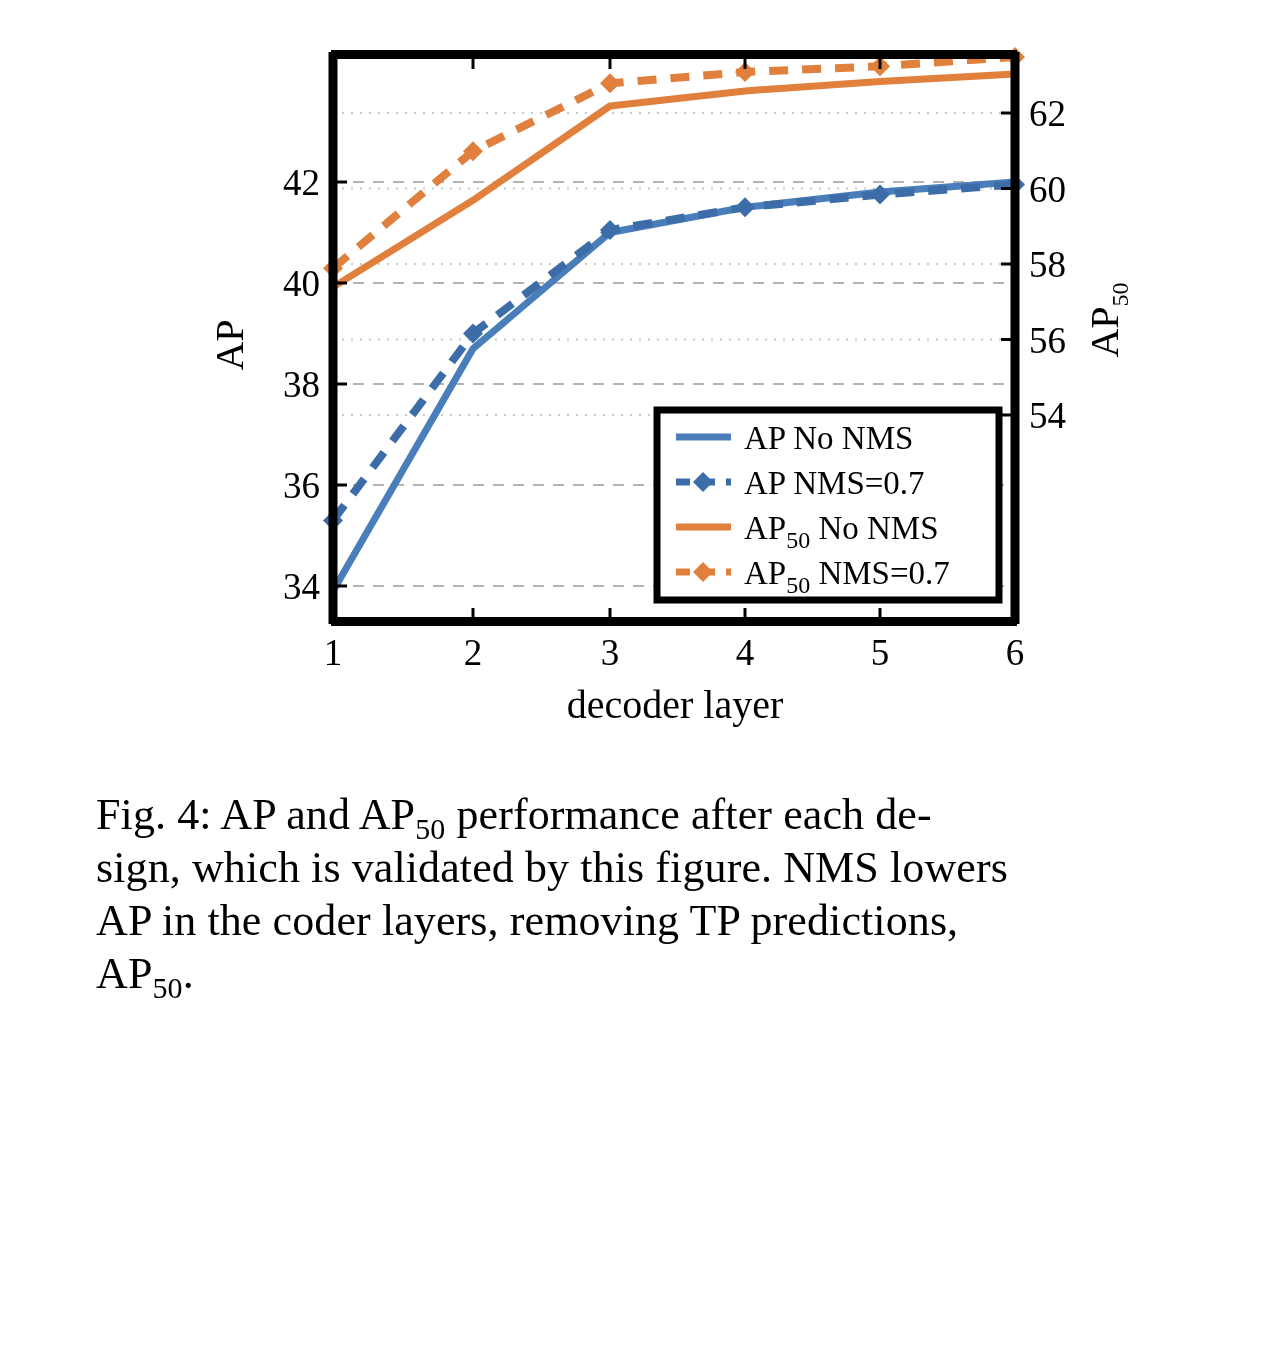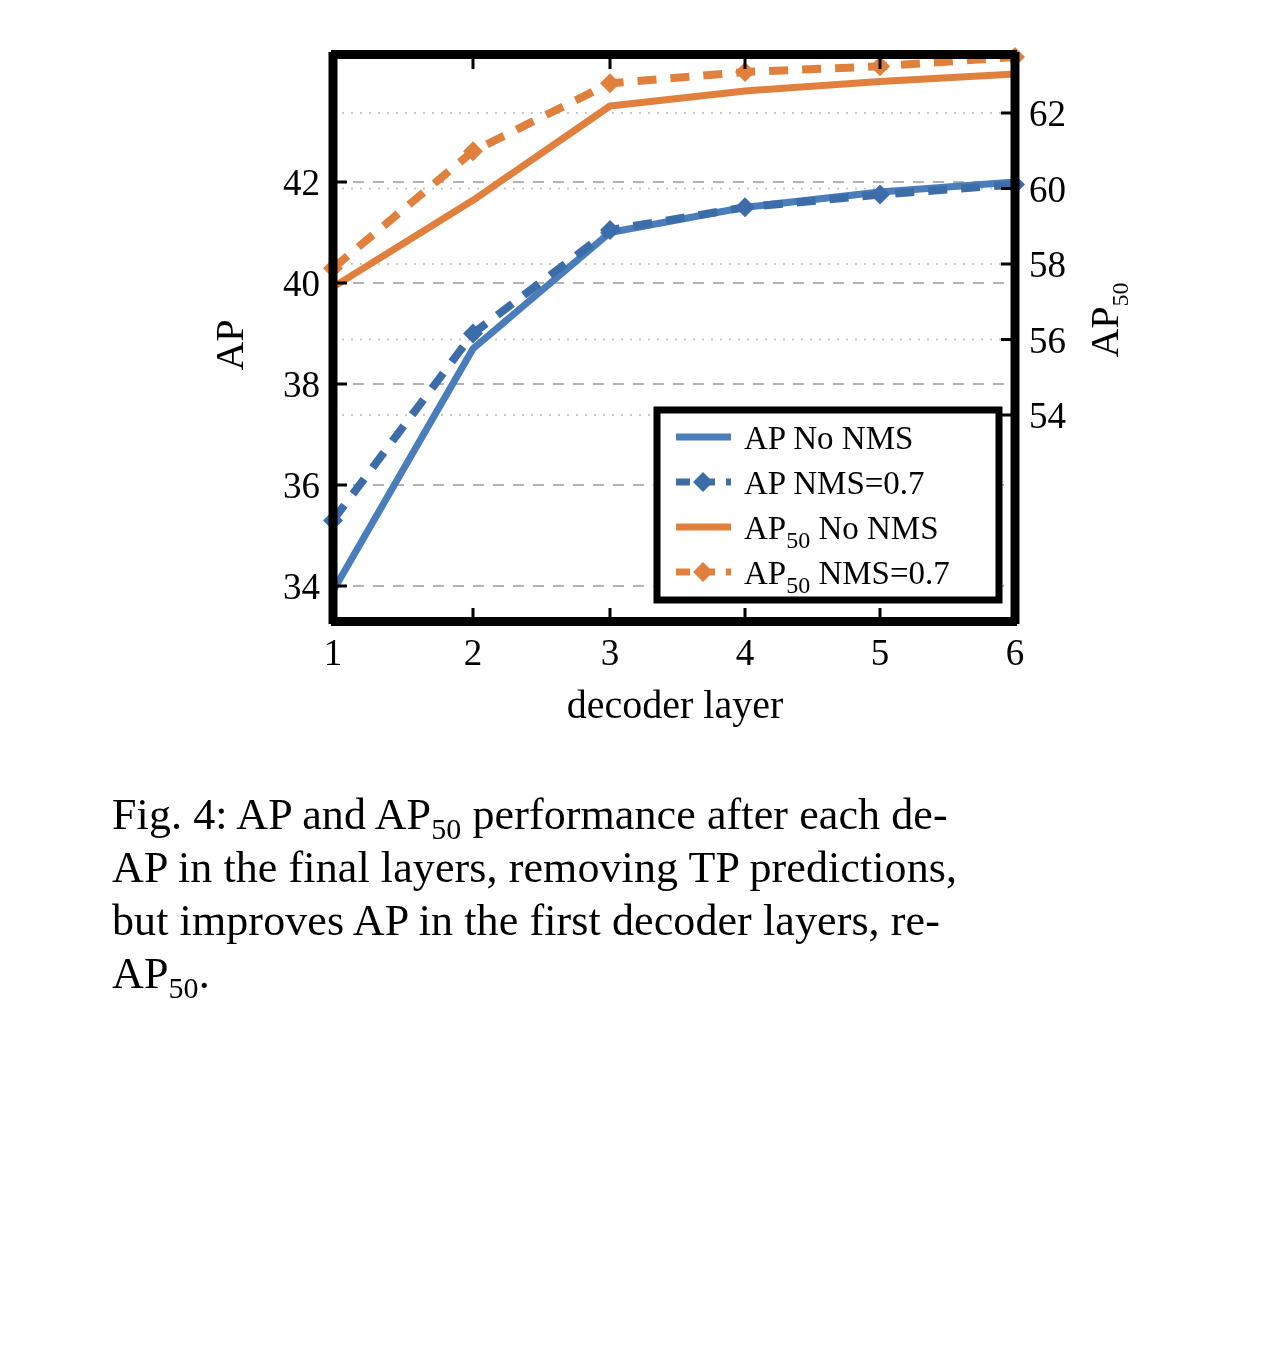--- a/index.html
+++ b/index.html
@@ -18,21 +18,21 @@
   #figure svg { display:block; }
 
   .tick-label { font-family:"Liberation Serif","DejaVu Serif",serif; font-size:37px; fill:#000; }
   .axis-title { font-family:"Liberation Serif","DejaVu Serif",serif; font-size:40px; fill:#000; }
   .legend-label { font-family:"Liberation Serif","DejaVu Serif",serif; font-size:33px; fill:#000; }
   .sub { font-size:24px; }
 
   
   #caption {
     position:absolute;
-    left:112px; top:788px;
+    left:96px; top:788px;
     width:1130px;
     font-size:44px;
     line-height:1.205;
     text-align:justify;
     text-justify:inter-word;
     letter-spacing:0.1px;
     font-family:"Liberation Serif","DejaVu Serif",serif;
   }
   #caption .cap-sub { font-size:30px; vertical-align:sub; line-height:0; }
 </style>
@@ -175,18 +175,18 @@
         <text class="legend-label" x="744" y="584">
           <tspan>AP</tspan><tspan class="sub" dy="9">50</tspan><tspan dy="-9"> NMS=0.7</tspan>
         </text>
       </g>
 
     </svg>
   </div>
 
   <div id="caption">
     <div><span>Fig. 4: AP and AP</span><span class="cap-sub">50</span><span> performance after each de-</span></div>
-    <div>AP in the final layers, removing TP predictions,</div>
-    <div>but improves AP in the first decoder layers, re-</div>
+    <div>sign, which is validated by this figure. NMS lowers</div>
+    <div>AP in the coder layers, removing TP predictions,</div>
     <div><span>AP</span><span class="cap-sub">50</span><span>.</span></div>
   </div>
 
 </div>
 
 </body></html>

